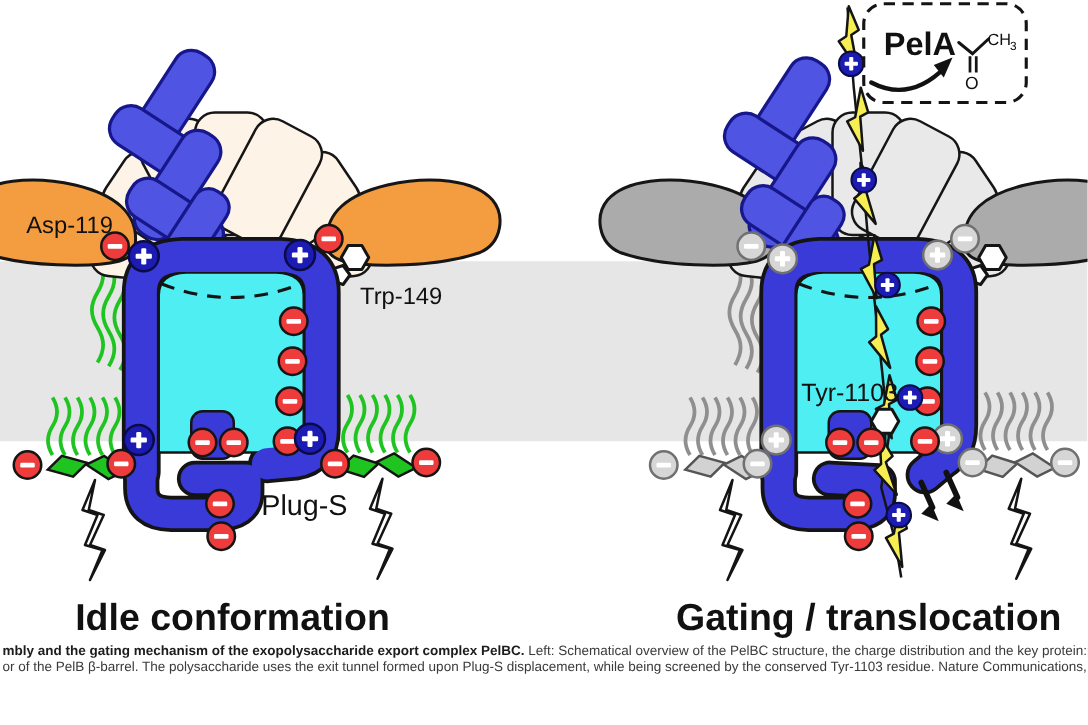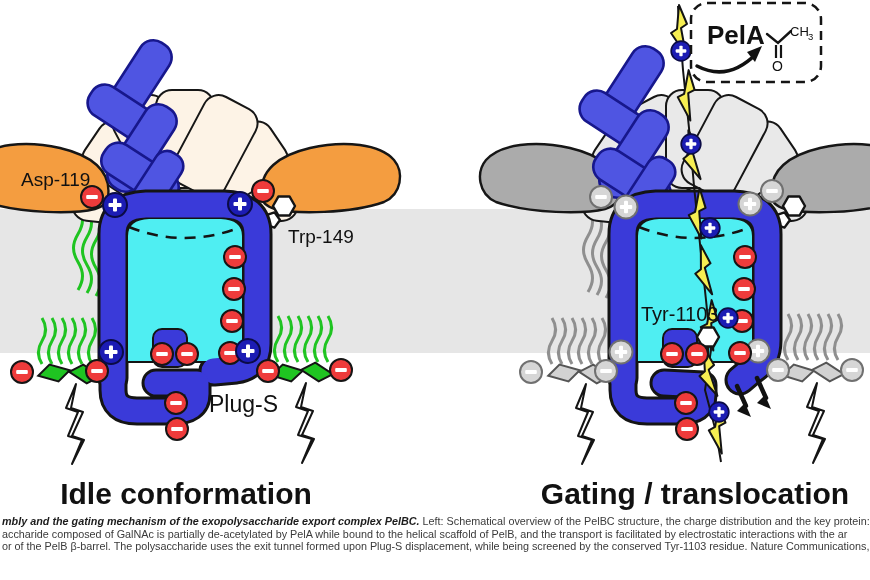--- a/index.html
+++ b/index.html
@@ -21,21 +21,21 @@
   .dash{stroke:#141414;stroke-width:2.5;fill:none;stroke-dasharray:11 8;}
   .wave-g{stroke:var(--lipid_green);stroke-width:3;fill:none;}
   .wave-gr{stroke:var(--lipid_gray);stroke-width:3;fill:none;}
   .dia-g{fill:var(--lipid_green);stroke:#141414;stroke-width:2;}
   .dia-gr{fill:#d2d2d2;stroke:#555;stroke-width:2;}
   .lbl{fill:#111;font-family:"Liberation Sans",sans-serif;}
   .title{fill:#111;font-family:"Liberation Sans",sans-serif;font-weight:bold;font-size:30px;}
   .arrowline{stroke:#111;stroke-width:4.5;fill:none;stroke-linecap:round;}
   .caption{position:absolute;left:2px;top:515px;width:868px;overflow:hidden;
            font-size:10.8px;line-height:12.7px;color:#3a3a3a;white-space:nowrap;}
-  .caption b{color:#1c1c1c;font-style:italic;}
+  .caption b{color:#1c1c1c;}
 </style>
 </head>
 <body>
 
 <svg width="870" height="580" viewBox="0 0 870 580">
   <defs>
     <g id="b-minus">
         <circle r="11" fill="var(--negative_red)" stroke="#151515" stroke-width="2"></circle>
         <rect x="-5.8" y="-1.9" width="11.6" height="3.8" rx="1" fill="#fff"></rect>
       </g>
@@ -284,15 +284,14 @@
         <text class="lbl" x="772" y="71" font-size="14">O</text>
       </g>
     </g>
     <text class="lbl" x="641" y="321" font-size="20">Tyr-1103</text>
     <text class="title" x="695" y="504" text-anchor="middle">Gating / translocation</text>
   </g>
 </svg>
 
 <div class="caption">
   <div><b>mbly and the gating mechanism of the exopolysaccharide export complex PelBC.</b><span> Left: Schematical overview of the PelBC structure, the charge distribution and the key protein:protei</span></div>
-  <div>accharide composed of GalNAc is partially de-acetylated by PelA while bound to the helical scaffold of PelB, and the transport is facilitated by electrostatic interactions with the ar</div>
   <div>or of the PelB β-barrel. The polysaccharide uses the exit tunnel formed upon Plug-S displacement, while being screened by the conserved Tyr-1103 residue. Nature Communications, 20</div>
 </div>
 
 </body></html>

